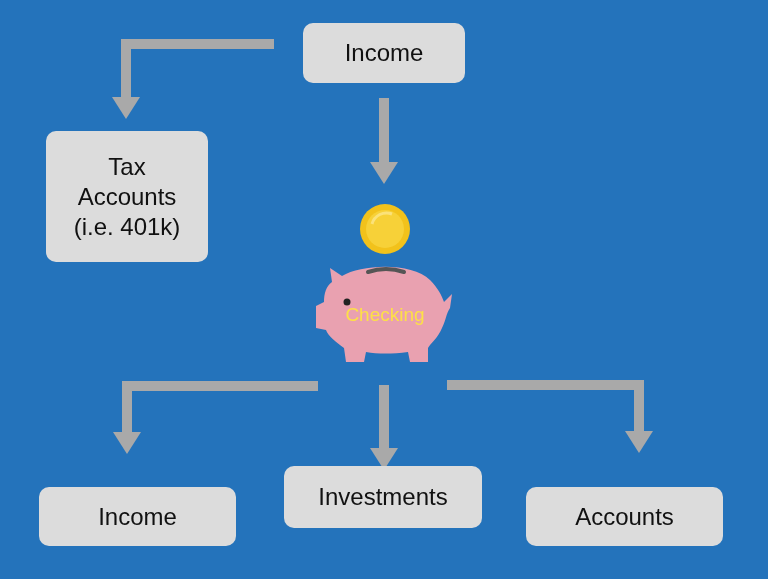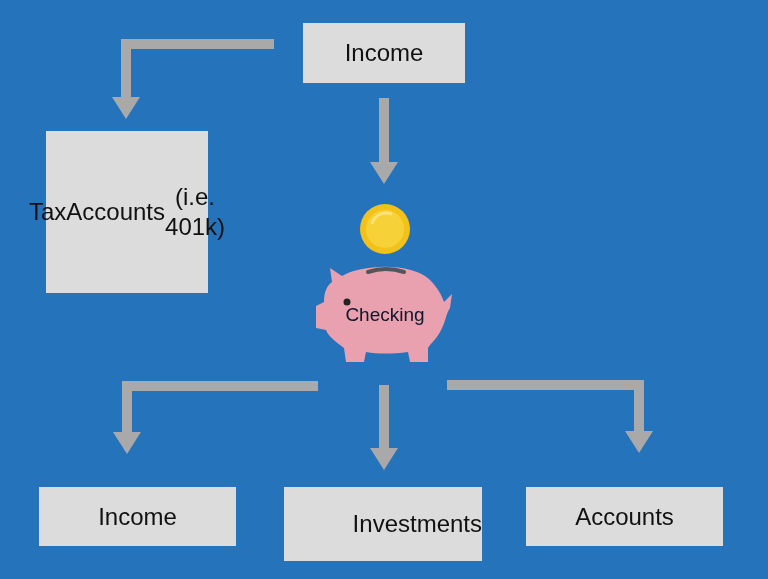--- a/index.html
+++ b/index.html
@@ -1,34 +1,34 @@
 <!DOCTYPE html>
 <html><head>
 <meta charset="utf-8">
 <style>
   html, body { margin:0; padding:0; }
   body { width:768px; height:579px; background:#2473bb; position:relative; overflow:hidden; font-family:"Liberation Sans", sans-serif; }
-  .box { position:absolute; background:#dcdcdc; color:#111; display:flex; align-items:center; justify-content:center; text-align:center; font-size:24px; line-height:30px; }
+  .box { position:absolute; background:#dcdcdc; color:#111; display:flex; align-items:center; justify-content:center; text-align:center; font-size:24px; line-height:30px;border-radius:10px; }
   .arrow { position:absolute; background:#a9a9a9; }
   .head { position:absolute; width:0; height:0; border-left:14px solid transparent; border-right:14px solid transparent; border-top:22px solid #a9a9a9; }
   svg { position:absolute; }
-  .pig-label { position:absolute; left:320px; top:303px; width:130px; text-align:center; font-size:19px; line-height:24px; color:#0f172a; }
+  .pig-label { position:absolute; left:320px; top:303px; width:130px; text-align:center; font-size:19px; line-height:24px; color:#fde047; }
 </style>
 </head>
 <body>
 
 <div class="box" style="left:303px; top:23px; width:162px; height:60px;">
   <span>Income</span>
 </div>
 
 <div class="arrow" style="left:121px; top:39px; width:153px; height:10px;"></div>
 <div class="arrow" style="left:121px; top:39px; width:10px; height:60px;"></div>
 <div class="head" style="left:112px; top:97px;"></div>
 
-<div class="box" style="left:46px; top:131px; width:162px; height:162px; flex-direction:row;">
+<div class="box" style="left:46px; top:131px; width:162px; height:131px; flex-direction:column;">
   <span>Tax</span>
   <span>Accounts</span>
   <span>(i.e. 401k)</span>
 </div>
 
 <div class="arrow" style="left:379px; top:98px; width:10px; height:66px;"></div>
 <div class="head" style="left:370px; top:162px;"></div>
 
 <svg style="left:358px; top:202px;" width="54" height="54" viewBox="0 0 54 54">
   <circle cx="27" cy="27" r="25" fill="#f2c21b"></circle>
@@ -52,18 +52,18 @@
 <div class="arrow" style="left:379px; top:385px; width:10px; height:64px;"></div>
 <div class="head" style="left:370px; top:448px;"></div>
 
 <div class="arrow" style="left:447px; top:380px; width:196px; height:10px;"></div>
 <div class="arrow" style="left:634px; top:380px; width:10px; height:52px;"></div>
 <div class="head" style="left:625px; top:431px;"></div>
 
 <div class="box" style="left:39px; top:487px; width:197px; height:59px;">
   <span>Income</span>
 </div>
-<div class="box" style="left:284px; top:487px; width:198px; height:74px;justify-content:flex-end;">
+<div class="box" style="left:284px; top:466px; width:198px; height:62px;">
   <span>Investments</span>
 </div>
 <div class="box" style="left:526px; top:487px; width:197px; height:59px;">
   <span>Accounts</span>
 </div>
 
 </body></html>

